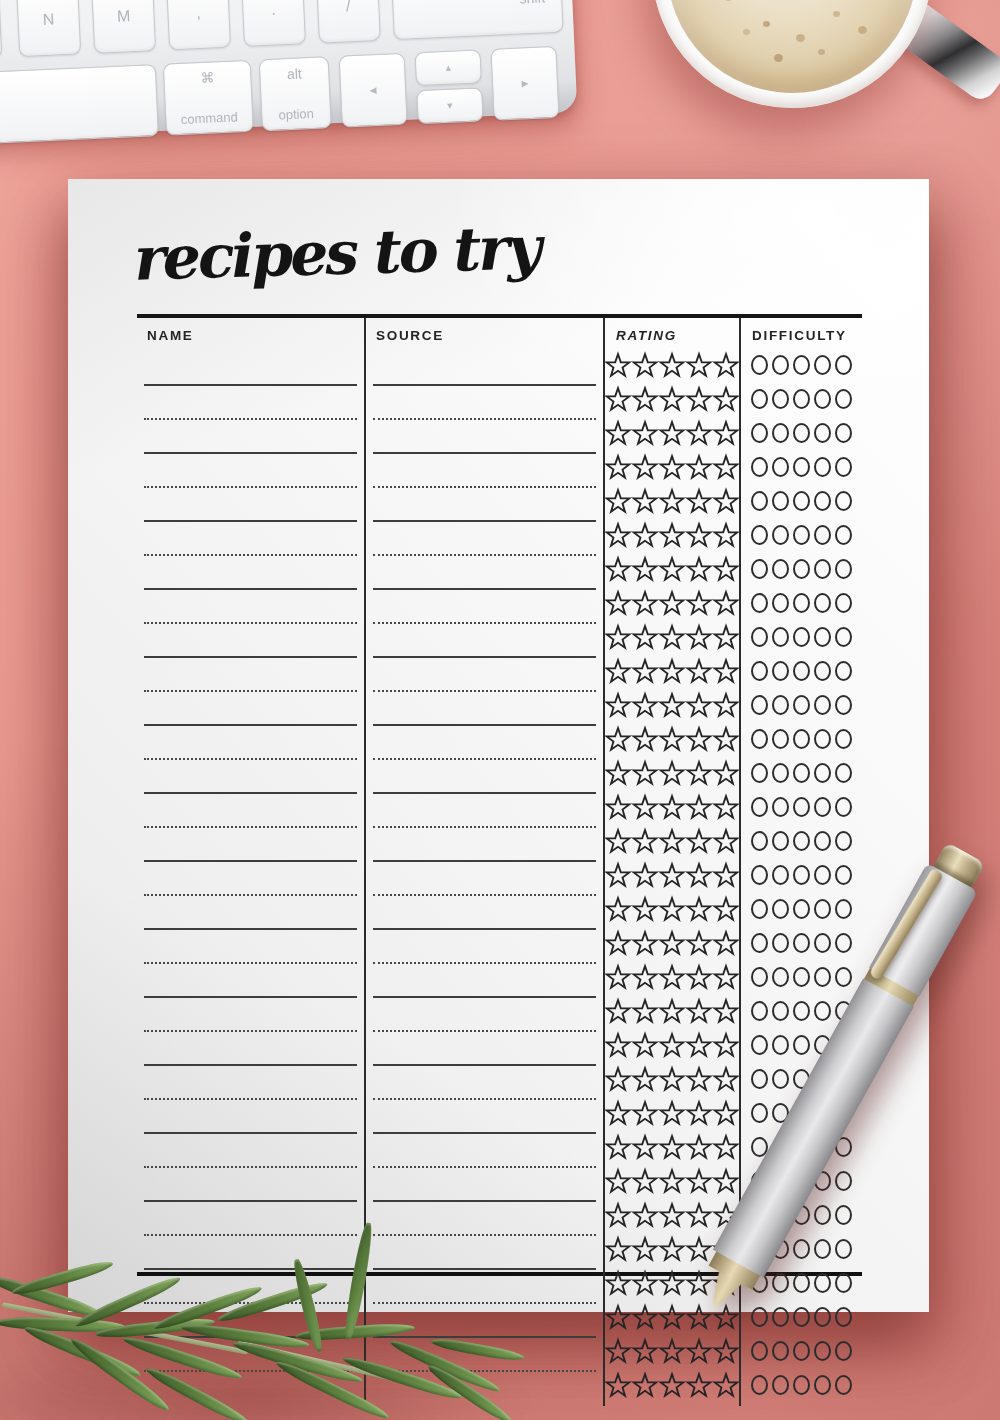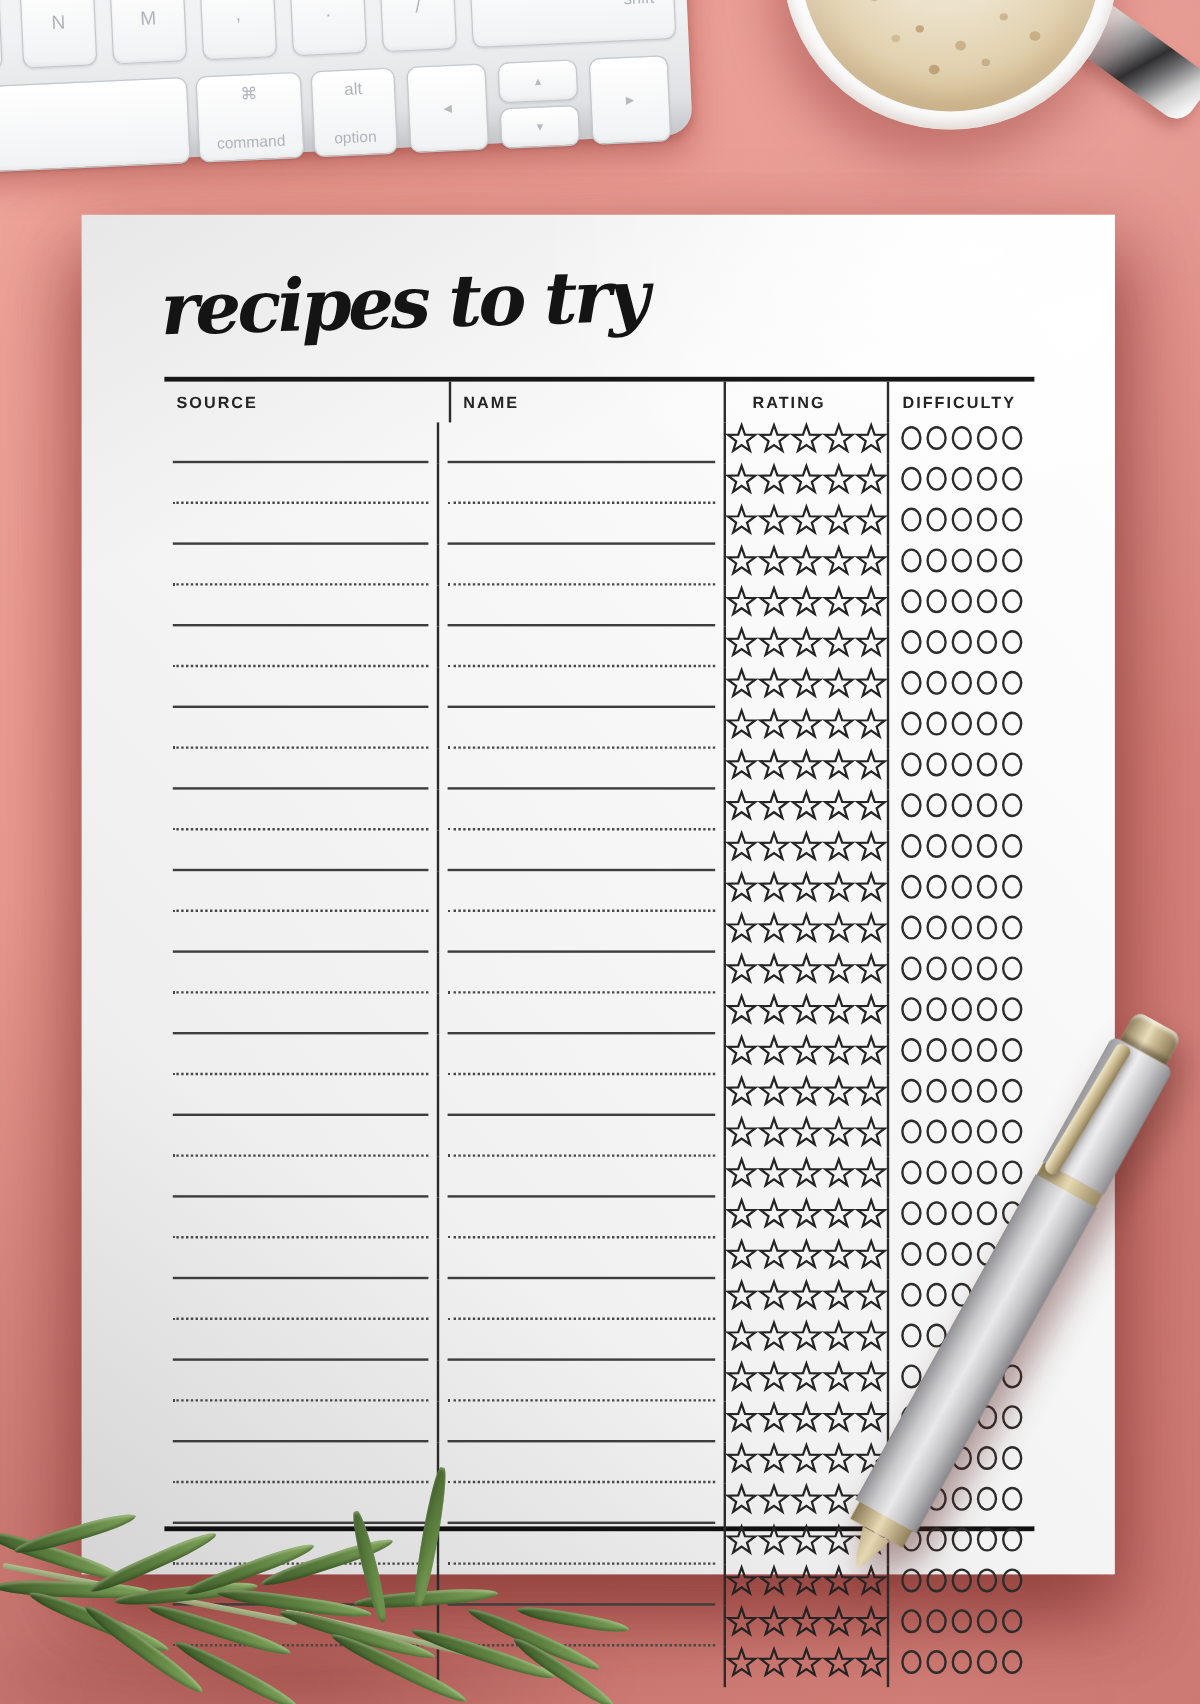--- a/index.html
+++ b/index.html
@@ -43,21 +43,21 @@
     padding:10px 0 0 10px; font-size:13.5px; font-weight:bold; letter-spacing:1.7px; color:#242424;
   }
   .tbody { flex:1 1 auto; display:flex; flex-direction:column; }
   .trow { flex:1 1 0; display:flex; position:relative; }
   .cell { position:relative; }
   .c-name   { flex:0 0 229px; width:229px; }
   .c-source { flex:0 0 239px; width:239px; }
   .c-rating { flex:0 0 136px; width:136px; }
   .c-diff   { flex:0 0 121px; width:121px; }
   .c-name, .c-source, .c-rating { border-right:2px solid #2b2b2b; }
-  .th.c-rating { padding-left:22px; }
+  .th.c-rating { padding-left:11px;font-style:italic; }
   .th.c-diff   { padding-left:11px; }
   .wline { position:absolute; left:7px; right:7px; bottom:0; height:0; }
   .wline.solid  { border-bottom:2px solid #3d3d3d; }
   .wline.dotted { border-bottom:2px dotted #474747; }
   .cell.c-rating { display:flex; align-items:center; justify-content:center; gap:1px; }
   .star { width:26px; height:26px; flex:0 0 auto; margin-bottom:8px; overflow:visible; }
   .cell.c-diff { display:flex; align-items:center; justify-content:center; }
   .circ {
     width:17px; height:20px; border:2px solid #2c2c2c; border-radius:50%;
     margin:0 2.1px 8px; flex:0 0 auto; background:transparent;
@@ -178,22 +178,22 @@
 
   <div class="cup-handle"></div>
   <div class="cup">
     <span class="specks"></span>
   </div>
 
   <div class="page">
     <h1 class="title">recipes to try</h1>
     <div class="sheet-table" id="tbl">
         <div class="thead">
+          <div class="th c-name">NAME</div>
           <div class="th c-source">SOURCE</div>
-          <div class="th c-name">NAME</div>
           <div class="th c-rating">RATING</div>
           <div class="th c-diff">DIFFICULTY</div>
         </div>
         <div class="tbody">
           <div class="trow">
             <div class="cell c-name">
               <div class="wline solid"></div>
             </div>
             <div class="cell c-source">
               <div class="wline solid"></div>

